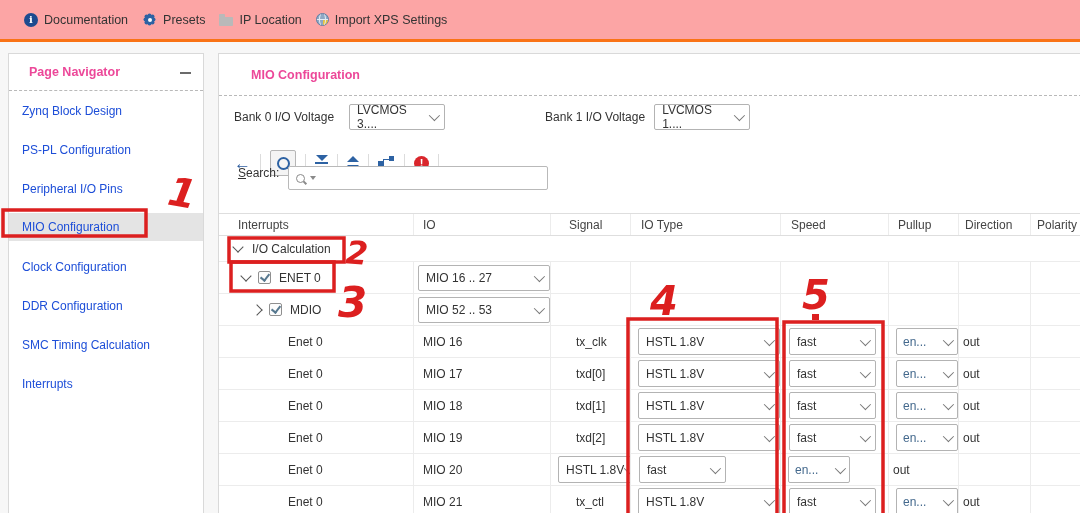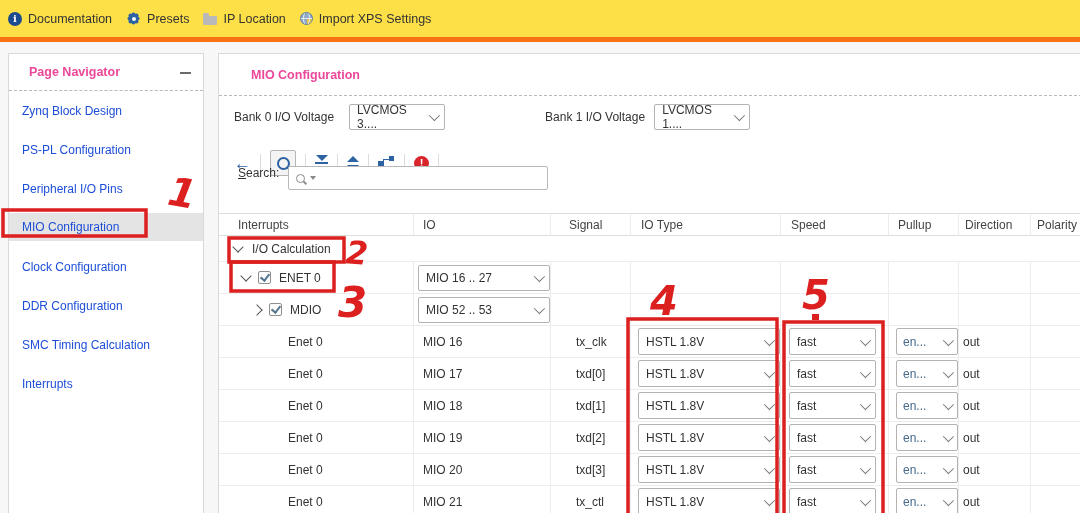--- a/index.html
+++ b/index.html
@@ -4,22 +4,22 @@
 <style>
   html,body{margin:0;padding:0;}
   body{
     width:1080px;height:513px;position:relative;overflow:hidden;
     background:#f7f7f7;color:#333;
     font-family:"Liberation Sans",sans-serif;font-size:12px;
   }
   
   .top-toolbar{
     position:absolute;left:0;top:0;width:1080px;height:42px;
-    background:#fde047;border-bottom:5px solid #f97316;
-    display:flex;align-items:center;padding-left:8px;gap:14px;box-sizing:border-box;
+    background:#fca5a5;border-bottom:3px solid #f97316;
+    display:flex;align-items:center;padding-left:24px;gap:14px;box-sizing:border-box;
   }
   .tt-item{display:flex;align-items:center;gap:6px;cursor:default;color:#333;font-size:12.5px;}
   .icon-info{width:14px;height:14px;border-radius:50%;background:#1d4b8f;position:relative;flex:none;}
   .icon-info::after{content:"i";position:absolute;left:0;top:0;width:14px;height:14px;
     color:#fff;font:bold 10px/14px "DejaVu Serif",serif;text-align:center;}
   .icon-gear{width:9px;height:9px;background:#2d62a3;border-radius:50%;position:relative;flex:none;margin:3px;
     box-shadow:0 -4px 0 -2.5px #2d62a3,0 4px 0 -2.5px #2d62a3,-4px 0 0 -2.5px #2d62a3,4px 0 0 -2.5px #2d62a3,
     -3px -3px 0 -2.5px #2d62a3,3px 3px 0 -2.5px #2d62a3,-3px 3px 0 -2.5px #2d62a3,3px -3px 0 -2.5px #2d62a3;}
   .icon-gear::after{content:"";position:absolute;inset:2.5px;background:#fcfcfc;border-radius:50%;}
   .icon-folder{width:14px;height:9px;background:#b9b9b9;border-radius:1px;position:relative;flex:none;margin-top:3px;}
@@ -447,23 +447,20 @@
       <div class="tcell c-pol"></div>
     </div>
 
     <div class="trow body-row">
       <div class="tcell data-leaf">
           <span>Enet 0</span>
         </div>
       <div class="tcell c-io">
           <span>MIO 20</span>
         </div>
-      <div class="tcell" style="padding-left:25px">
-          <span>txd[3]</span>
-        </div>
       <div class="tcell">
           <div class="dropdown dd-iotype">
             <span class="dd-label">HSTL 1.8V</span>
             <span class="chev"></span>
           </div>
         </div>
       <div class="tcell">
           <div class="dropdown dd-speed">
             <span class="dd-label">fast</span>
             <span class="chev"></span>

